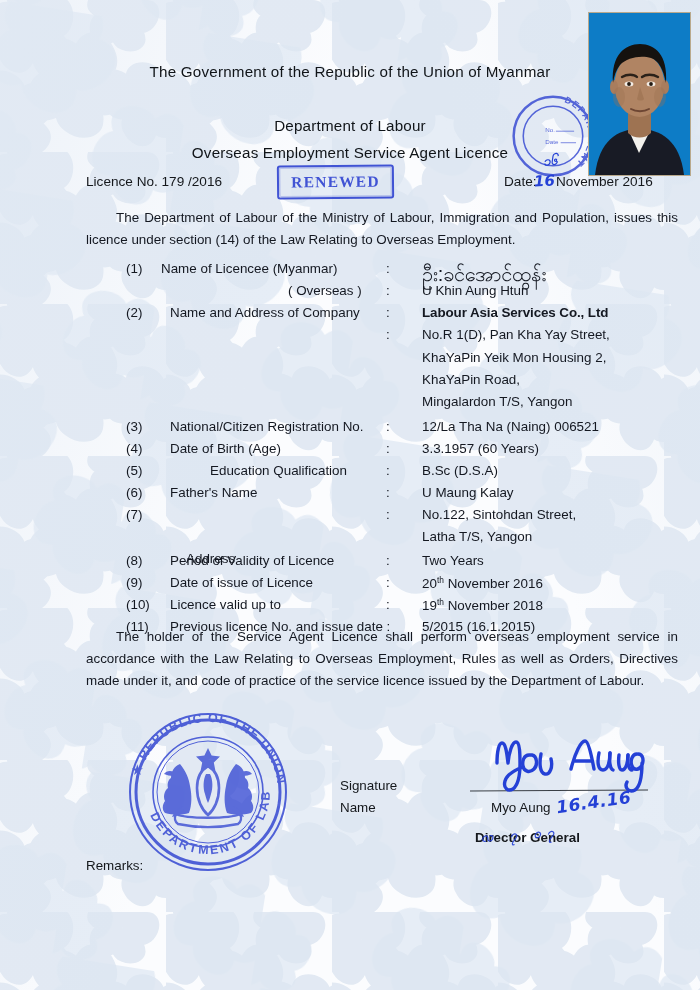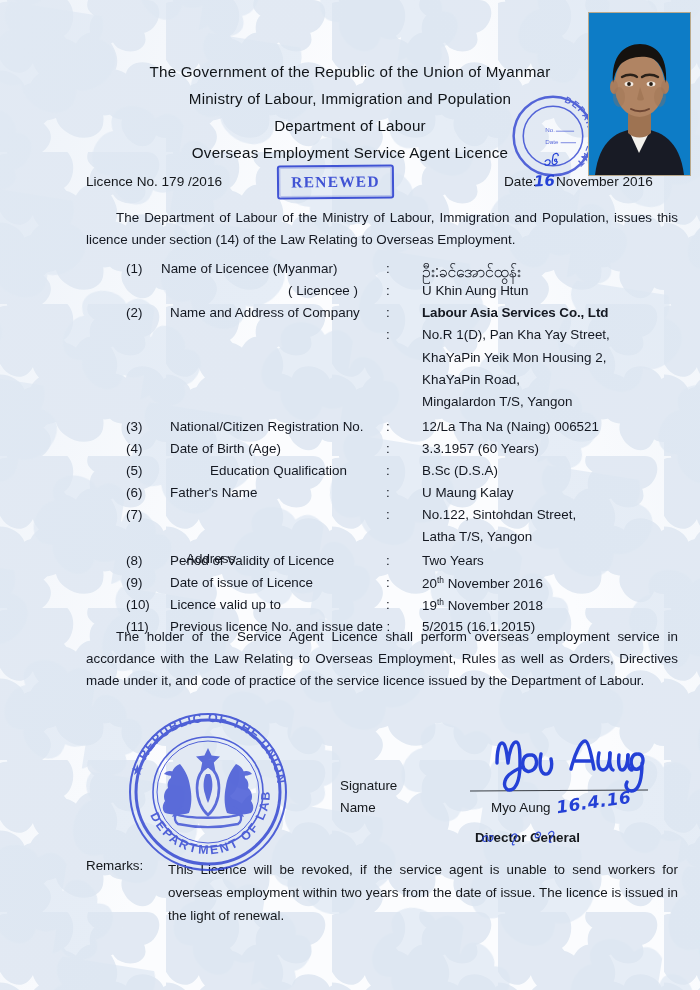--- a/index.html
+++ b/index.html
@@ -185,21 +185,21 @@
   .field-row { position: absolute; font-size: 13.4px; color: #141821; }
   .f-num   { position: absolute; }
   .f-label { position: absolute; }
   .f-colon { position: absolute; left: 386px; }
   .f-val   { position: absolute; left: 422px; }
   .f-val.bold { font-weight: bold; letter-spacing: -.1px; }
   .f-val sup { font-size: 8.4px; vertical-align: super; }
 
   .mm-name {
     font-family: "Liberation Sans", sans-serif;
-    font-size: 16px;
+    font-size: 20px;
     letter-spacing: -.3px;
   }
 
   .remarks-label { position: absolute; left: 86px; font-size: 13.4px; }
   .remarks-body {
     position: absolute;
     left: 168px;
     width: 510px;
     font-size: 13.4px;
     line-height: 23px;
@@ -277,42 +277,41 @@
 
       <path d="M42,96 C47,99 55,99 60,96" stroke="#6d4633" stroke-width="2" fill="none" stroke-linecap="round"></path>
 
       <ellipse cx="30" cy="84" rx="6" ry="10" fill="#9b7050" opacity=".35"></ellipse>
       <ellipse cx="71" cy="84" rx="6" ry="10" fill="#9b7050" opacity=".35"></ellipse>
     </svg>
   </div>
 
   <div class="content">
     <div class="ln title-line" style="top:63px;">The Government of the Republic of the Union of Myanmar</div>
-    <div class="ln title-line" style="top:90px;">Ministry of Labour, Immigration and Population</div>
     <div class="ln title-line" style="top:117px;">Department of Labour</div>
     <div class="ln title-line" style="top:144px;">Overseas Employment Service Agent Licence</div>
 
     <div class="ln hdr-sm" style="left:86px; top:174px;">Licence No. 179 /2016</div>
 
     <div class="ln hdr-sm" style="left:504px; top:174px;">Date:</div>
     <div class="ln hdr-sm" style="left:556px; top:174px;">November 2016</div>
 
     <div class="para" style="left:86px; top:207px; width:592px;">
       <span class="indent"></span><span>The Department of Labour of the Ministry of Labour, Immigration and Population, issues this licence under section (14) of the Law Relating to Overseas Employment.</span>
     </div>
 
     <div id="fields">
         <div class="field-row" style="top: 261px; left: 0px; width: 700px;">
           <span class="f-num" style="left: 126px;">(1)</span>
           <span class="f-label" style="left: 161px;">Name of Licencee (Myanmar)</span>
           <span class="f-colon">:</span>
           <span class="f-val mm-name">ဦး:ခင်အောင်ထွန်း</span>
         </div>
         <div class="field-row" style="top: 283px; left: 0px; width: 700px;">
-          <span class="f-label" style="left: 288px;">( Licencee )</span>
+          <span class="f-label" style="left: 288px;">( Overseas )</span>
           <span class="f-colon">:</span>
           <span class="f-val">U Khin Aung Htun</span>
         </div>
         <div class="field-row" style="top: 305px; left: 0px; width: 700px;">
           <span class="f-num" style="left: 126px;">(2)</span>
           <span class="f-label" style="left: 170px;">Name and Address of Company</span>
           <span class="f-colon">:</span>
           <span class="f-val bold">Labour Asia Services Co., Ltd</span>
         </div>
         <div class="field-row" style="top: 327px; left: 0px; width: 700px;">
@@ -392,21 +391,20 @@
 
     <div class="sig-label" style="top:778px;">Signature</div>
     <div class="sig-label" style="top:800px;">Name</div>
 
     <div class="sig-rule"></div>
 
     <div class="sig-val" style="left:491px; top:800px;">Myo Aung</div>
     <div class="sig-val" style="left:475px; top:830px;font-weight:bold;">Director General</div>
 
     <div class="remarks-label" style="top:858px;">Remarks:</div>
-    <div class="remarks-body" style="top:858px;">This Licence will be revoked, if the service agent is unable to send workers for overseas employment within two years from the date of issue. The licence is issued in the light of renewal.</div>
   </div>
 
   <div class="stamp-renewed">
     <span>RENEWED</span>
   </div>
 
   <div class="stamp-dept">
     <svg viewBox="0 0 100 100" xmlns="http://www.w3.org/2000/svg">
       <defs>
         <path id="deptArc" d="M50,50 m-37,0 a37,37 0 1,1 74,0 a37,37 0 1,1 -74,0"></path>

